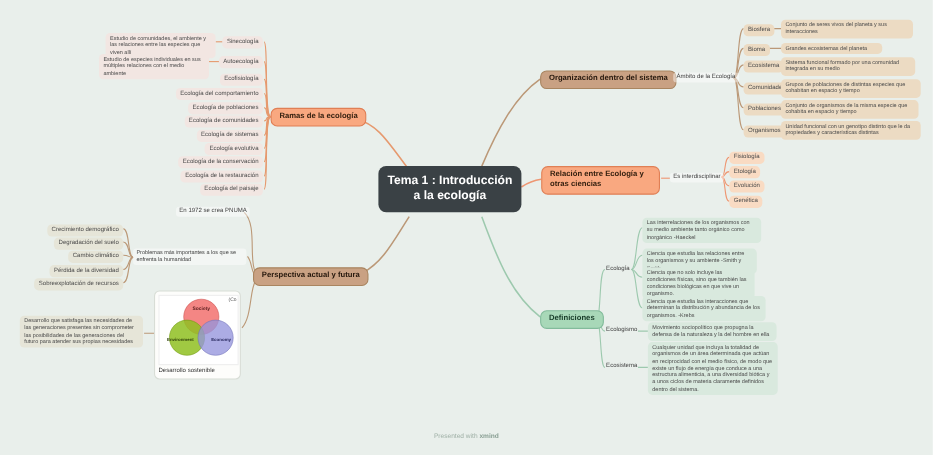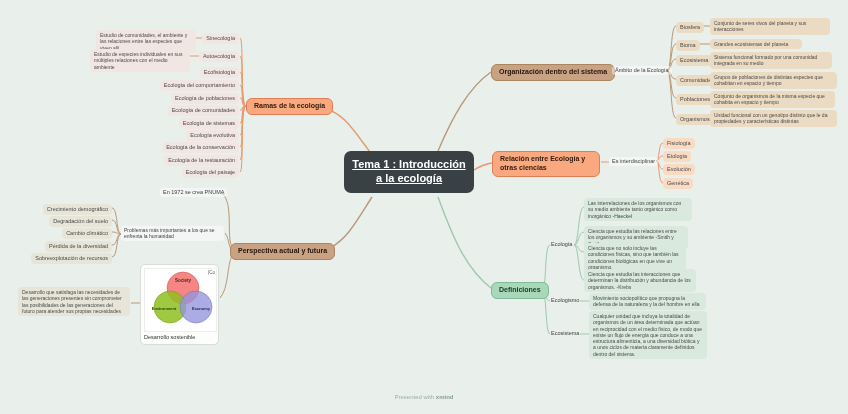--- a/index.html
+++ b/index.html
@@ -1,21 +1,21 @@
 <!DOCTYPE html>
 <html><head>
 <meta charset="utf-8">
 <style>
   html,body{margin:0;padding:0;}
   body{font-family:"Liberation Sans","DejaVu Sans",sans-serif;}
   .canvas{position:relative;width:848px;height:414px;background:#e9efeb;overflow:hidden;}
   .n{position:absolute;box-sizing:border-box;line-height:1.25;}
   svg.wires{position:absolute;left:0;top:0;pointer-events:none;}
   .central{background:#3a4145;color:#fff;border-radius:7px;font-weight:bold;font-size:11px;
-           text-align:center;padding:7px 6px;width:130px;text-decoration:underline;}
+           text-align:center;padding:7px 6px;width:130px;}
   .main{border-radius:6px;font-weight:bold;font-size:7px;padding:3px 7px;border:1px solid;white-space:nowrap;}
   .salmon{background:#f9a880;border-color:#e07f55;color:#35200f;}
   .tan{background:#c9a183;border-color:#a98560;color:#26180d;}
   .green{background:#a8d8b8;border-color:#82bb9b;color:#173b28;}
   .leaf{border-radius:4px;font-size:5.5px;padding:2px 4px;color:#4a4a4a;white-space:nowrap;}
   .note{border-radius:4px;font-size:5px;padding:2px 4px;color:#4a4a4a;white-space:normal;}
   .pink{background:#f2e6e2;}
   .olive{background:#e6e5d8;}
   .ptan{background:#ecdbc3;}
   .peach{background:#f9dbc3;}

